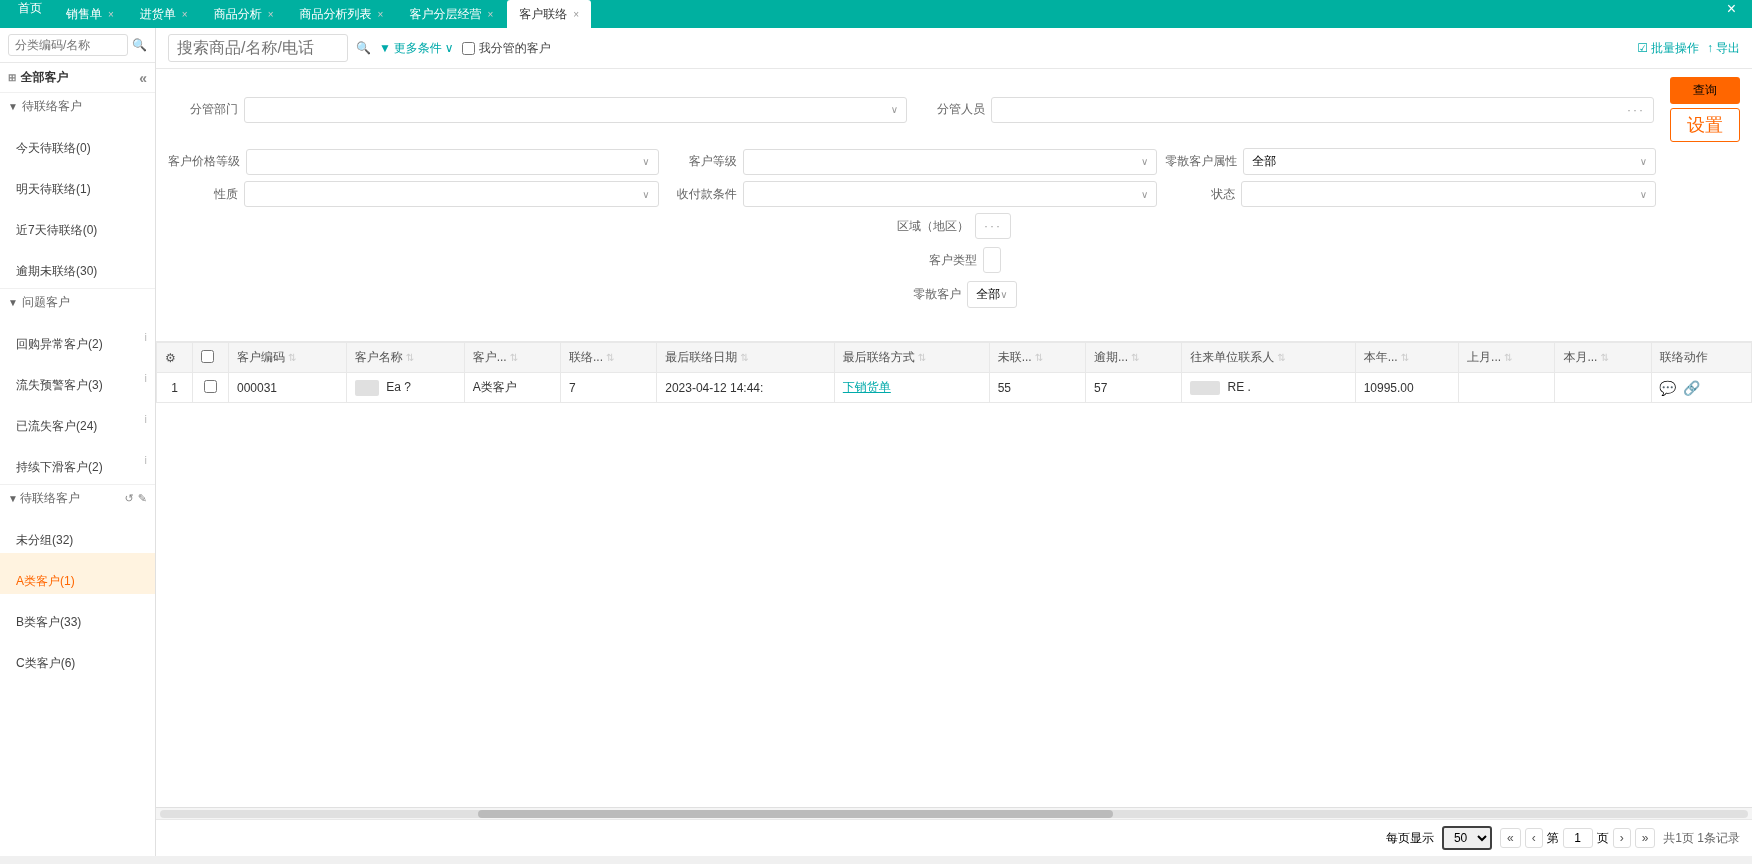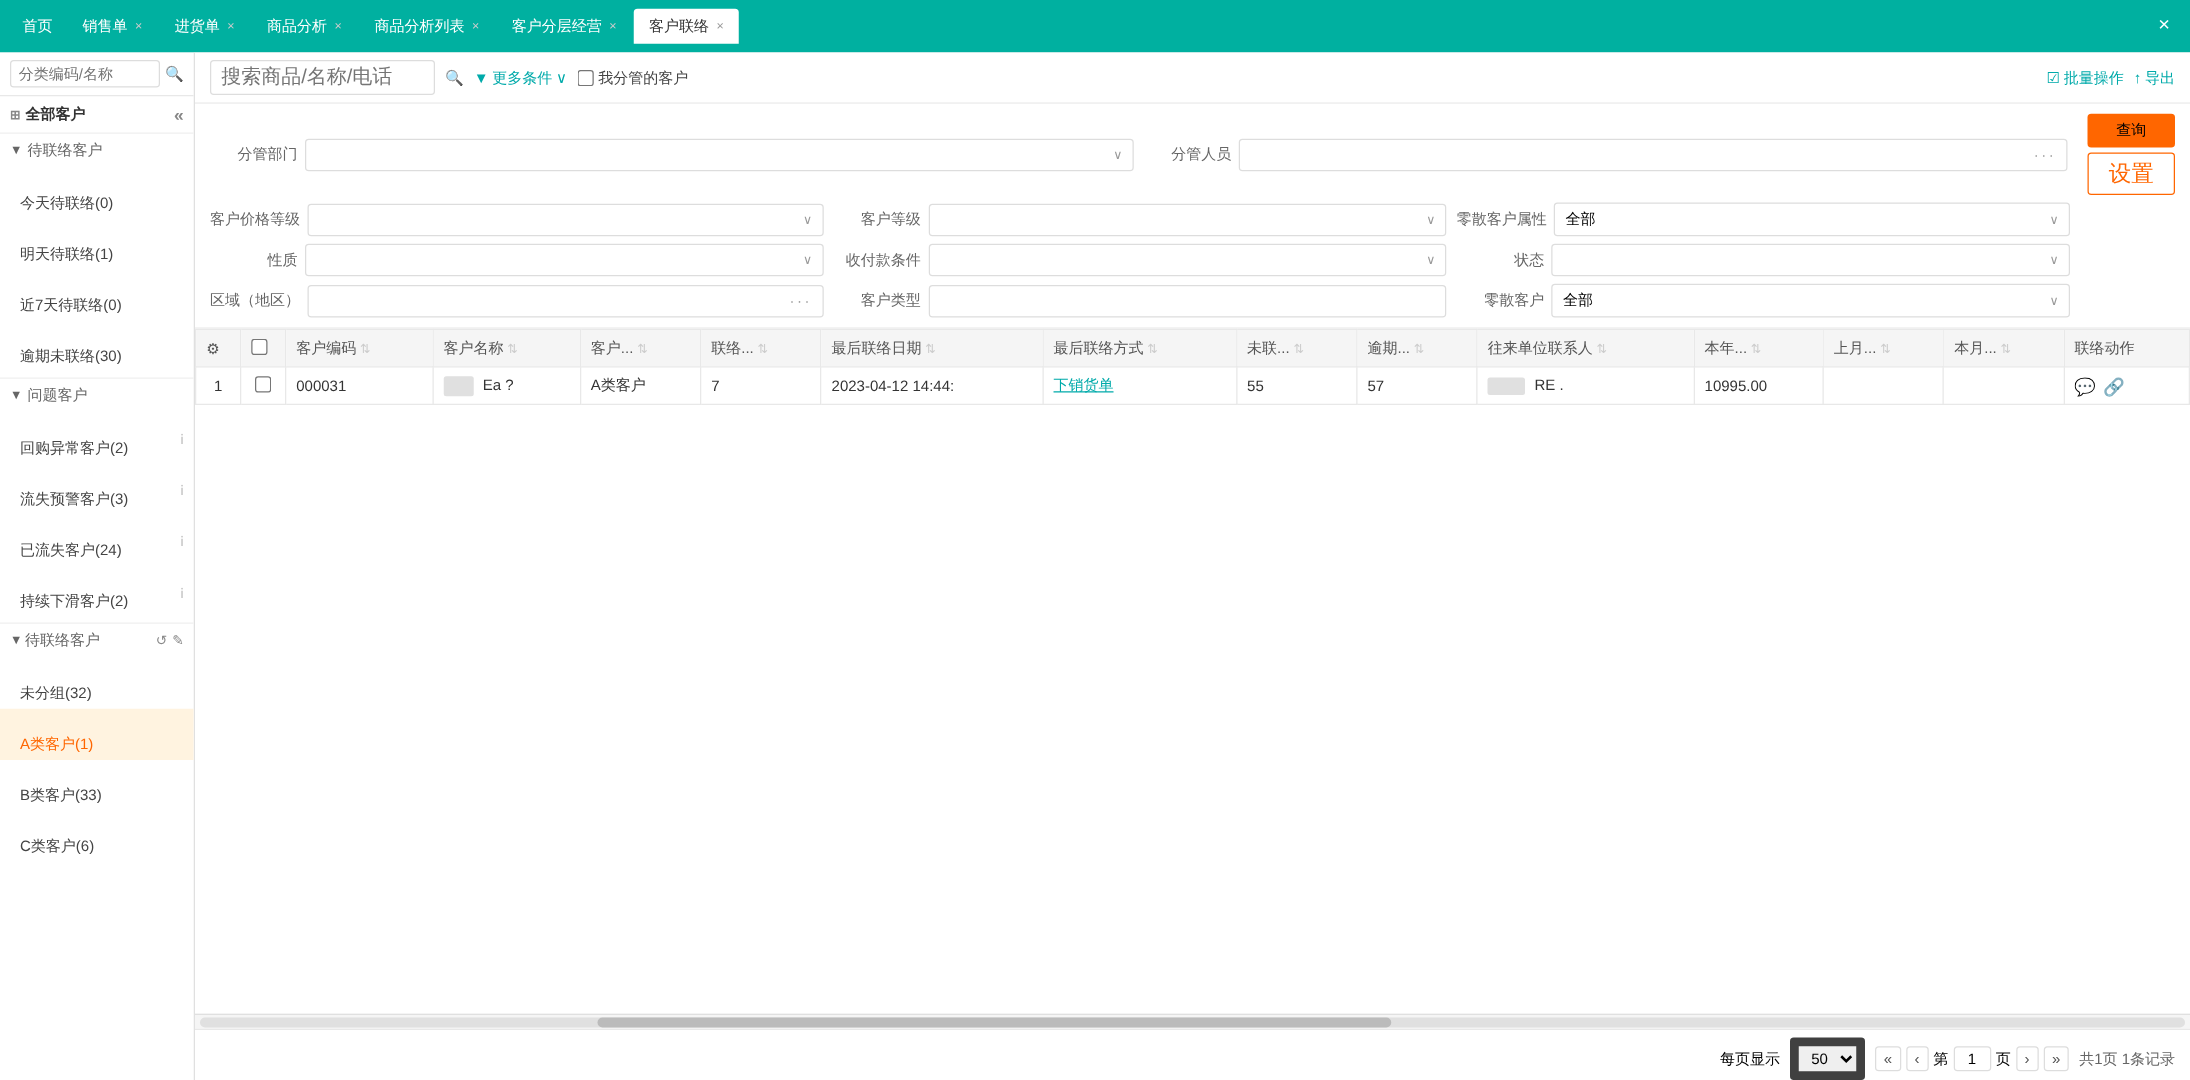--- a/index.html
+++ b/index.html
@@ -1,23 +1,22 @@
 <!DOCTYPE html>
 <html><head>
   <meta charset="utf-8">
   <style>
     * { box-sizing: border-box; margin: 0; padding: 0; font-family: 'Microsoft YaHei', Arial, sans-serif; font-size: 12px; }
     body { background: #f0f0f0; width: 1752px; height: 864px; overflow: hidden; }
 
     
     .top-nav {
       background: #00b0a0;
-      height: 42px;
-      display: flex;
-      align-items: center;
+      height: 28px;
+      display: flex;
       padding: 0 8px;
       gap: 2px;
     }
     .nav-tab {
       height: 28px;
       padding: 0 12px;
       border-radius: 3px 3px 0 0;
       display: flex;
       align-items: center;
       gap: 6px;
@@ -178,21 +177,21 @@
       background: #fff;
       padding: 8px 12px;
       border-bottom: 1px solid #e8e8e8;
     }
     .filter-row {
       display: flex;
       align-items: center;
       gap: 8px;
       margin-bottom: 6px;
     }
-    .filter-row:last-child { margin-bottom: 0; }
+    .filter-row:last-child { margin-bottom: 17px; flex-direction: column; }
     .filter-group {
       display: flex;
       align-items: center;
       flex: 1;
       gap: 6px;
     }
     .filter-label {
       color: #666;
       white-space: nowrap;
       min-width: 70px;
@@ -280,21 +279,21 @@
       background: #fff;
       border-top: 1px solid #e8e8e8;
       padding: 6px 12px;
       display: flex;
       align-items: center;
       gap: 8px;
       justify-content: flex-end;
     }
     .page-size-label { color: #000000; }
     .page-size-select {
-      border: 7px solid #404040;
+      border: 2px solid #404040;
       border-radius: 3px;
       padding: 2px 6px;
       font-size: 12px;
       cursor: pointer;
     }
     .page-nav { display: flex; align-items: center; gap: 4px; }
     .page-btn {
       border: 1px solid #ddd;
       border-radius: 3px;
       padding: 2px 6px;

